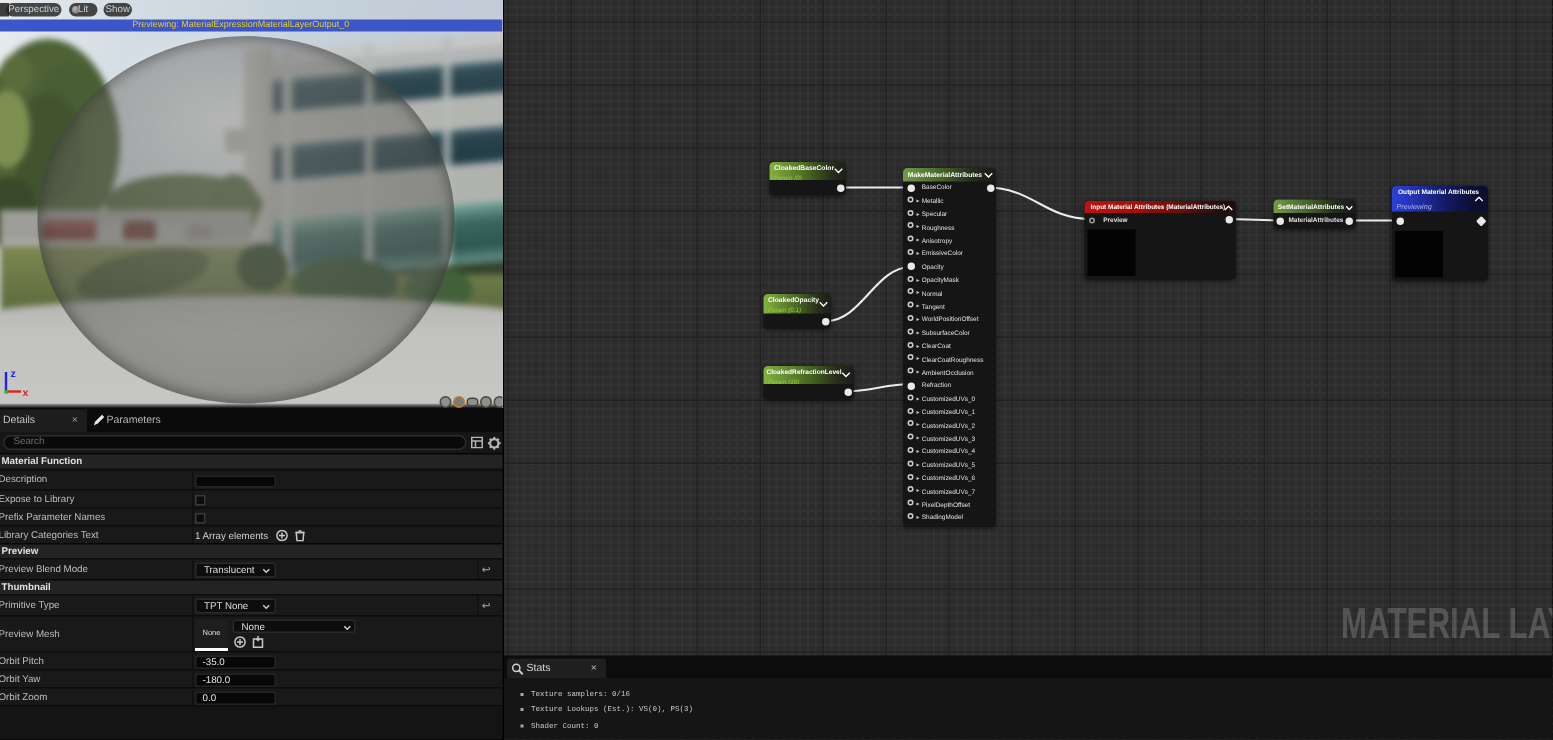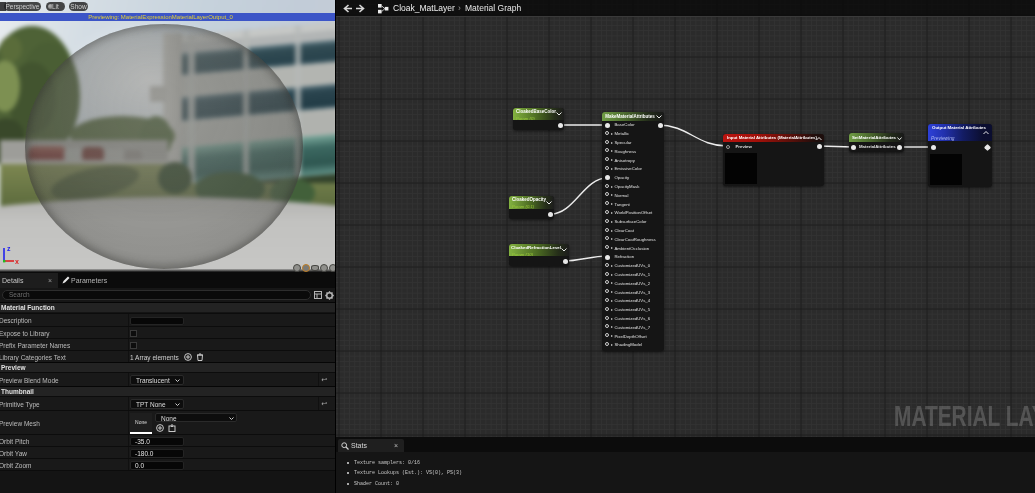--- a/index.html
+++ b/index.html
@@ -407,38 +407,20 @@
   <div class="node" style="left:592px;top:124px;width:64px;height:63px">
     <div class="nhead bhead" style="height:17px;font-size:4.4px;line-height:8px;padding-left:4px">Output Material Attributes<div class="psub" style="left:3px;top:11px;font-size:4.8px;color:#aab6f0">Previewing</div></div>
         <svg class="abs" style="right:3px;top:7px" width="6" height="4" viewBox="0 0 6 4">
           <path d="M0.5 3 L3 0.5 L5.5 3" fill="none" stroke="#fff" stroke-width="0.9"></path>
         </svg>
     <div class="pin" style="left:2.5px;top:20.5px"></div>
     <div class="pin" style="right:2.5px;top:20.5px;transform:rotate(45deg);border-radius:1px"></div>
     <div class="prev" style="left:2px;top:30px;width:32px;height:31px"></div>
   </div>
 
-  <div id="gtoolbar" class="abs">
-    <svg class="abs" style="left:6px;top:4px" width="10" height="9" viewBox="0 0 10 9">
-          <path d="M10 4.5 H3 M6.5 1 L2.5 4.5 L6.5 8" fill="none" stroke="#d8d8d8" stroke-width="1.6"></path>
-        </svg>
-    <svg class="abs" style="left:20px;top:4px" width="10" height="9" viewBox="0 0 10 9">
-          <path d="M0 4.5 H7 M3.5 1 L7.5 4.5 L3.5 8" fill="none" stroke="#d8d8d8" stroke-width="1.6"></path>
-        </svg>
-    <svg class="abs" style="left:42px;top:4px" width="11" height="10" viewBox="0 0 11 10">
-          <rect x="0" y="0" width="3.6" height="3.6" fill="#ededed"></rect>
-          <rect x="0" y="5.8" width="3.6" height="3.6" fill="#ededed"></rect>
-          <rect x="6.8" y="2.9" width="3.6" height="3.6" fill="#ededed"></rect>
-          <line x1="3.6" y1="1.8" x2="6.8" y2="4.7" stroke="#ededed" stroke-width="0.8"></line>
-          <line x1="3.6" y1="7.6" x2="6.8" y2="4.7" stroke="#ededed" stroke-width="0.8"></line>
-        </svg>
-    <span class="t" style="left:57px;color:#f0f0f0">Cloak_MatLayer</span>
-    <span class="t" style="left:122px;color:#999">›</span>
-    <span class="t" style="left:129px;color:#e8e8e8">Material Graph</span>
-  </div>
 
   <div id="stats" class="abs">
     <div id="statstab" class="abs">
       <svg class="abs" style="left:3px;top:3px" width="8" height="8" viewBox="0 0 8 8">
             <circle cx="3.2" cy="3.2" r="2.4" fill="none" stroke="#cfcfcf"></circle>
             <line x1="5" y1="5" x2="7.5" y2="7.5" stroke="#cfcfcf" stroke-width="1.3"></line>
           </svg>
       <span style="position:absolute;left:13px">Stats</span>
       <span style="position:absolute;right:6px;color:#bbb">×</span>
     </div>

